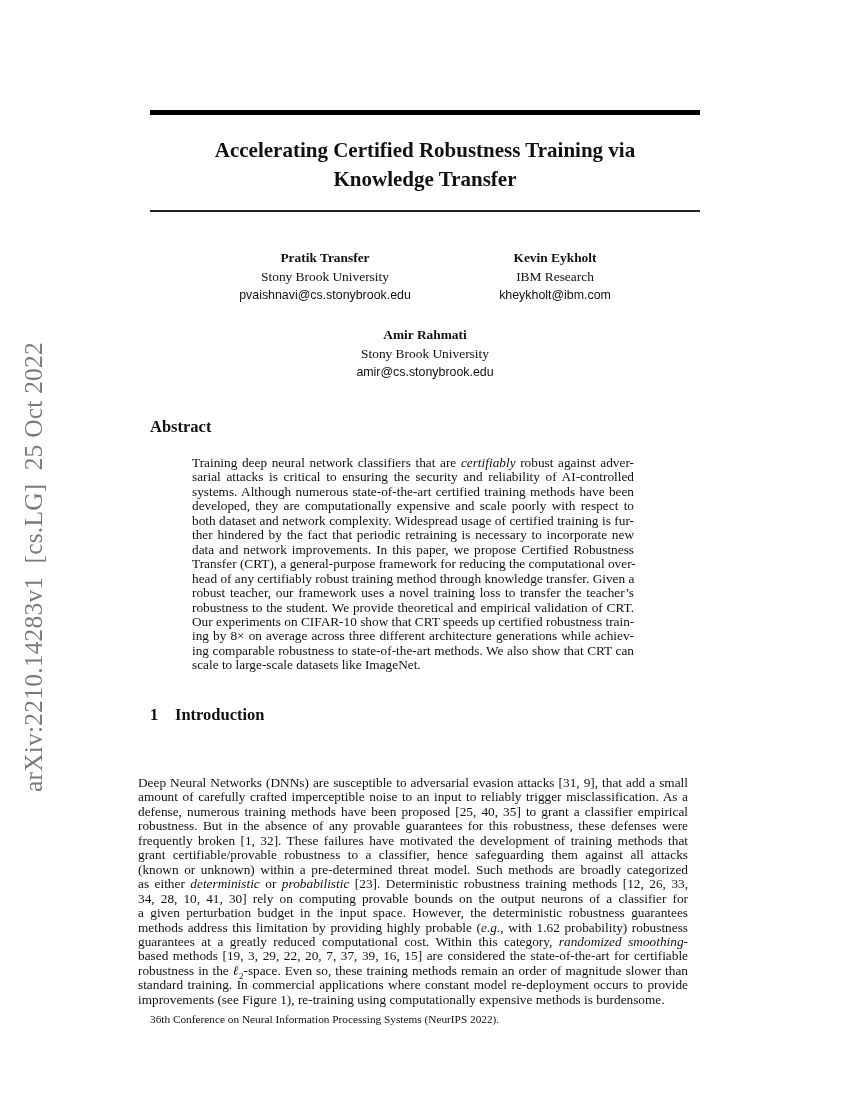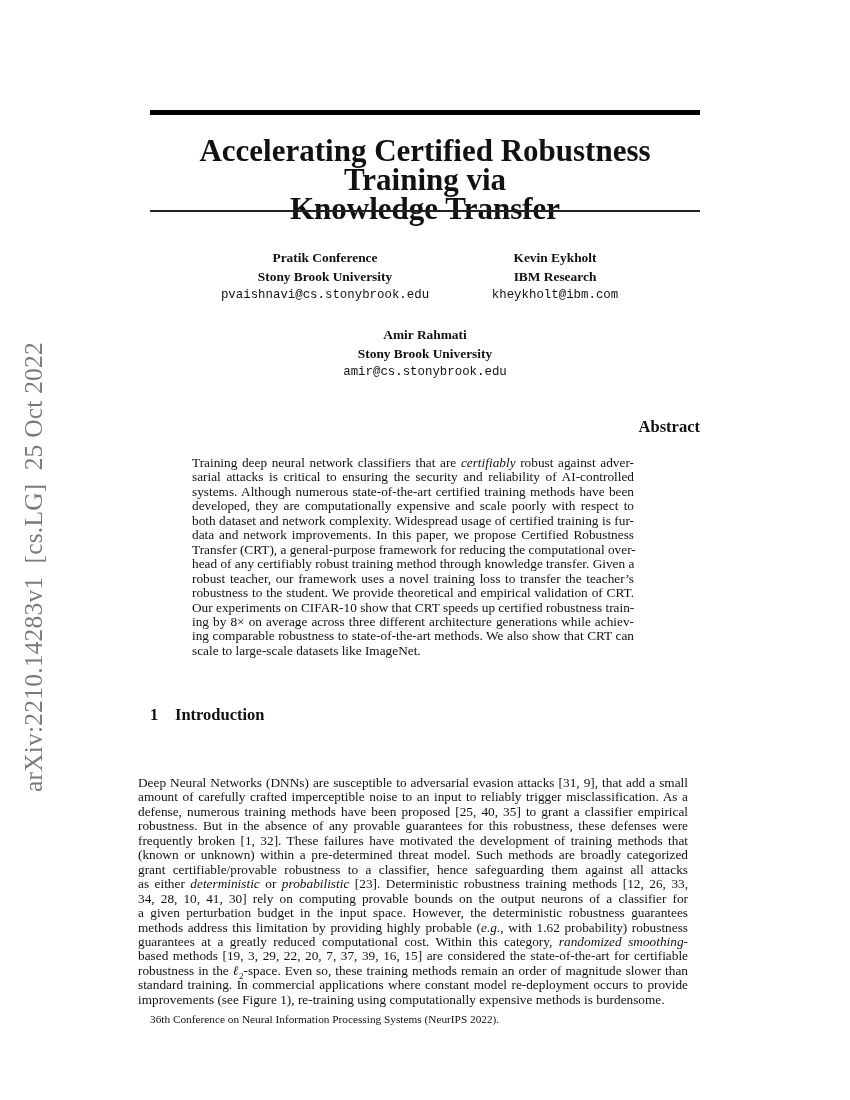--- a/index.html
+++ b/index.html
@@ -6,32 +6,32 @@
   body { width: 850px; height: 1100px; position: relative; overflow: hidden;
          font-family: "Liberation Serif", "DejaVu Serif", serif; color: #111; }
   .arxiv-stamp {
     position: absolute; left: 19px; top: 792px;
     transform: rotate(-90deg); transform-origin: 0 0;
     font-size: 25.5px; color: #7a7a7a; white-space: pre; letter-spacing: 0.2px;
     font-family: "Liberation Serif", "DejaVu Serif", serif;
   }
   .top-rule { position: absolute; left: 150px; top: 110px; width: 550px; height: 5px; background: #000; }
   .title { position: absolute; left: 150px; top: 136px; width: 550px; text-align: center;
-           font-weight: bold; font-size: 31px; line-height: 29px; }
+           font-weight: bold; font-size: 21px; line-height: 29px; }
   .bottom-rule { position: absolute; left: 150px; top: 210px; width: 550px; height: 1.5px; background: #222; }
 
   .author { position: absolute; text-align: center; font-size: 13.4px; line-height: 19px; }
   .author .name { font-weight: bold; display: block; }
-  .author .aff { display: block; font-weight: bold; }
-  .author .email { display: block; font-family: Liberation Mono, monospace; font-size: 12.4px; text-align: center; }
+  .author .aff { display: block; }
+  .author .email { display: block; font-family: Liberation Sans, sans-serif; font-size: 12.4px; text-align: center; }
   .author-1 { left: 205px; top: 248px; width: 240px; }
   .author-2 { left: 465px; top: 248px; width: 180px; }
   .author-3 { left: 305px; top: 325px; width: 240px; }
 
-  .abstract-heading { position: absolute; left: 150px; top: 417px; width: 550px; text-align: right;
+  .abstract-heading { position: absolute; left: 150px; top: 417px; width: 550px; text-align: left;
                       font-weight: bold; font-size: 16.5px; }
   .abstract-body { position: absolute; left: 192px; top: 456px; width: 442px;
                    font-size: 13.3px; line-height: 14.45px; }
   .line { display: block; white-space: nowrap; text-align: justify; text-align-last: justify; }
   .line.last { text-align-last: left; }
 
   .section-heading { position: absolute; left: 150px; top: 705px; font-weight: bold; font-size: 16.5px; }
   .section-heading .num { display: inline-block; width: 25px; }
   .intro-body { position: absolute; left: 138px; top: 729px; width: 550px;
                 font-size: 13.3px; line-height: 14.45px; margin-top: 47px; }
@@ -44,21 +44,21 @@
 <div class="arxiv-stamp">arXiv:2210.14283v1  [cs.LG]  25 Oct 2022</div>
 
 <div class="top-rule"></div>
 <div class="title">
   <span>Accelerating Certified Robustness Training via</span><br>
   <span>Knowledge Transfer</span>
 </div>
 <div class="bottom-rule"></div>
 
 <div class="author author-1">
-  <span class="name">Pratik Conference</span>
+  <span class="name">Pratik Transfer</span>
   <span class="aff">Stony Brook University</span>
   <span class="email">pvaishnavi@cs.stonybrook.edu</span>
 </div>
 <div class="author author-2">
   <span class="name">Kevin Eykholt</span>
   <span class="aff">IBM Research</span>
   <span class="email">kheykholt@ibm.com</span>
 </div>
 <div class="author author-3">
   <span class="name">Amir Rahmati</span>
@@ -66,42 +66,43 @@
   <span class="email">amir@cs.stonybrook.edu</span>
 </div>
 
 <div class="abstract-heading">Abstract</div>
 <div class="abstract-body">
   <span class="line"><span>Training deep neural network classifiers that are </span><i>certifiably</i><span> robust against adver-</span></span>
   <span class="line">sarial attacks is critical to ensuring the security and reliability of AI-controlled</span>
   <span class="line">systems. Although numerous state-of-the-art certified training methods have been</span>
   <span class="line">developed, they are computationally expensive and scale poorly with respect to</span>
   <span class="line">both dataset and network complexity. Widespread usage of certified training is fur-</span>
+  <span class="line">ther hindered by the fact that periodic retraining is necessary to incorporate new</span>
   <span class="line">data and network improvements. In this paper, we propose Certified Robustness</span>
   <span class="line">Transfer (CRT), a general-purpose framework for reducing the computational over-</span>
   <span class="line">head of any certifiably robust training method through knowledge transfer. Given a</span>
   <span class="line">robust teacher, our framework uses a novel training loss to transfer the teacher’s</span>
   <span class="line">robustness to the student. We provide theoretical and empirical validation of CRT.</span>
   <span class="line">Our experiments on CIFAR-10 show that CRT speeds up certified robustness train-</span>
   <span class="line">ing by 8× on average across three different architecture generations while achiev-</span>
   <span class="line">ing comparable robustness to state-of-the-art methods. We also show that CRT can</span>
   <span class="line last">scale to large-scale datasets like ImageNet.</span>
 </div>
 
 <div class="section-heading">
   <span class="num">1</span><span>Introduction</span>
 </div>
 <div class="intro-body">
   <span class="line">Deep Neural Networks (DNNs) are susceptible to adversarial evasion attacks [31, 9], that add a small</span>
   <span class="line">amount of carefully crafted imperceptible noise to an input to reliably trigger misclassification. As a</span>
   <span class="line">defense, numerous training methods have been proposed [25, 40, 35] to grant a classifier empirical</span>
   <span class="line">robustness. But in the absence of any provable guarantees for this robustness, these defenses were</span>
   <span class="line">frequently broken [1, 32]. These failures have motivated the development of training methods that</span>
+  <span class="line">grant certifiable/provable robustness to a classifier, hence safeguarding them against all attacks</span>
   <span class="line">(known or unknown) within a pre-determined threat model. Such methods are broadly categorized</span>
-  <span class="line">grant certifiable/provable robustness to a classifier, hence safeguarding them against all attacks</span>
   <span class="line"><span>as either </span><i>deterministic</i><span> or </span><i>probabilistic</i><span> [23]. Deterministic robustness training methods [12, 26, 33,</span></span>
   <span class="line">34, 28, 10, 41, 30] rely on computing provable bounds on the output neurons of a classifier for</span>
   <span class="line">a given perturbation budget in the input space. However, the deterministic robustness guarantees</span>
   <span class="line"><span>methods address this limitation by providing highly probable (</span><i>e.g.</i><span>, with 1.62 probability) robustness</span></span>
   <span class="line"><span>guarantees at a greatly reduced computational cost. Within this category, </span><i>randomized smoothing</i><span>-</span></span>
   <span class="line">based methods [19, 3, 29, 22, 20, 7, 37, 39, 16, 15] are considered the state-of-the-art for certifiable</span>
   <span class="line"><span>robustness in the </span><i>ℓ</i><sub style="font-size:9px;line-height:0;">2</sub><span>-space. Even so, these training methods remain an order of magnitude slower than</span></span>
   <span class="line">standard training. In commercial applications where constant model re-deployment occurs to provide</span>
   <span class="line last">improvements (see Figure 1), re-training using computationally expensive methods is burdensome.</span>
 </div>

